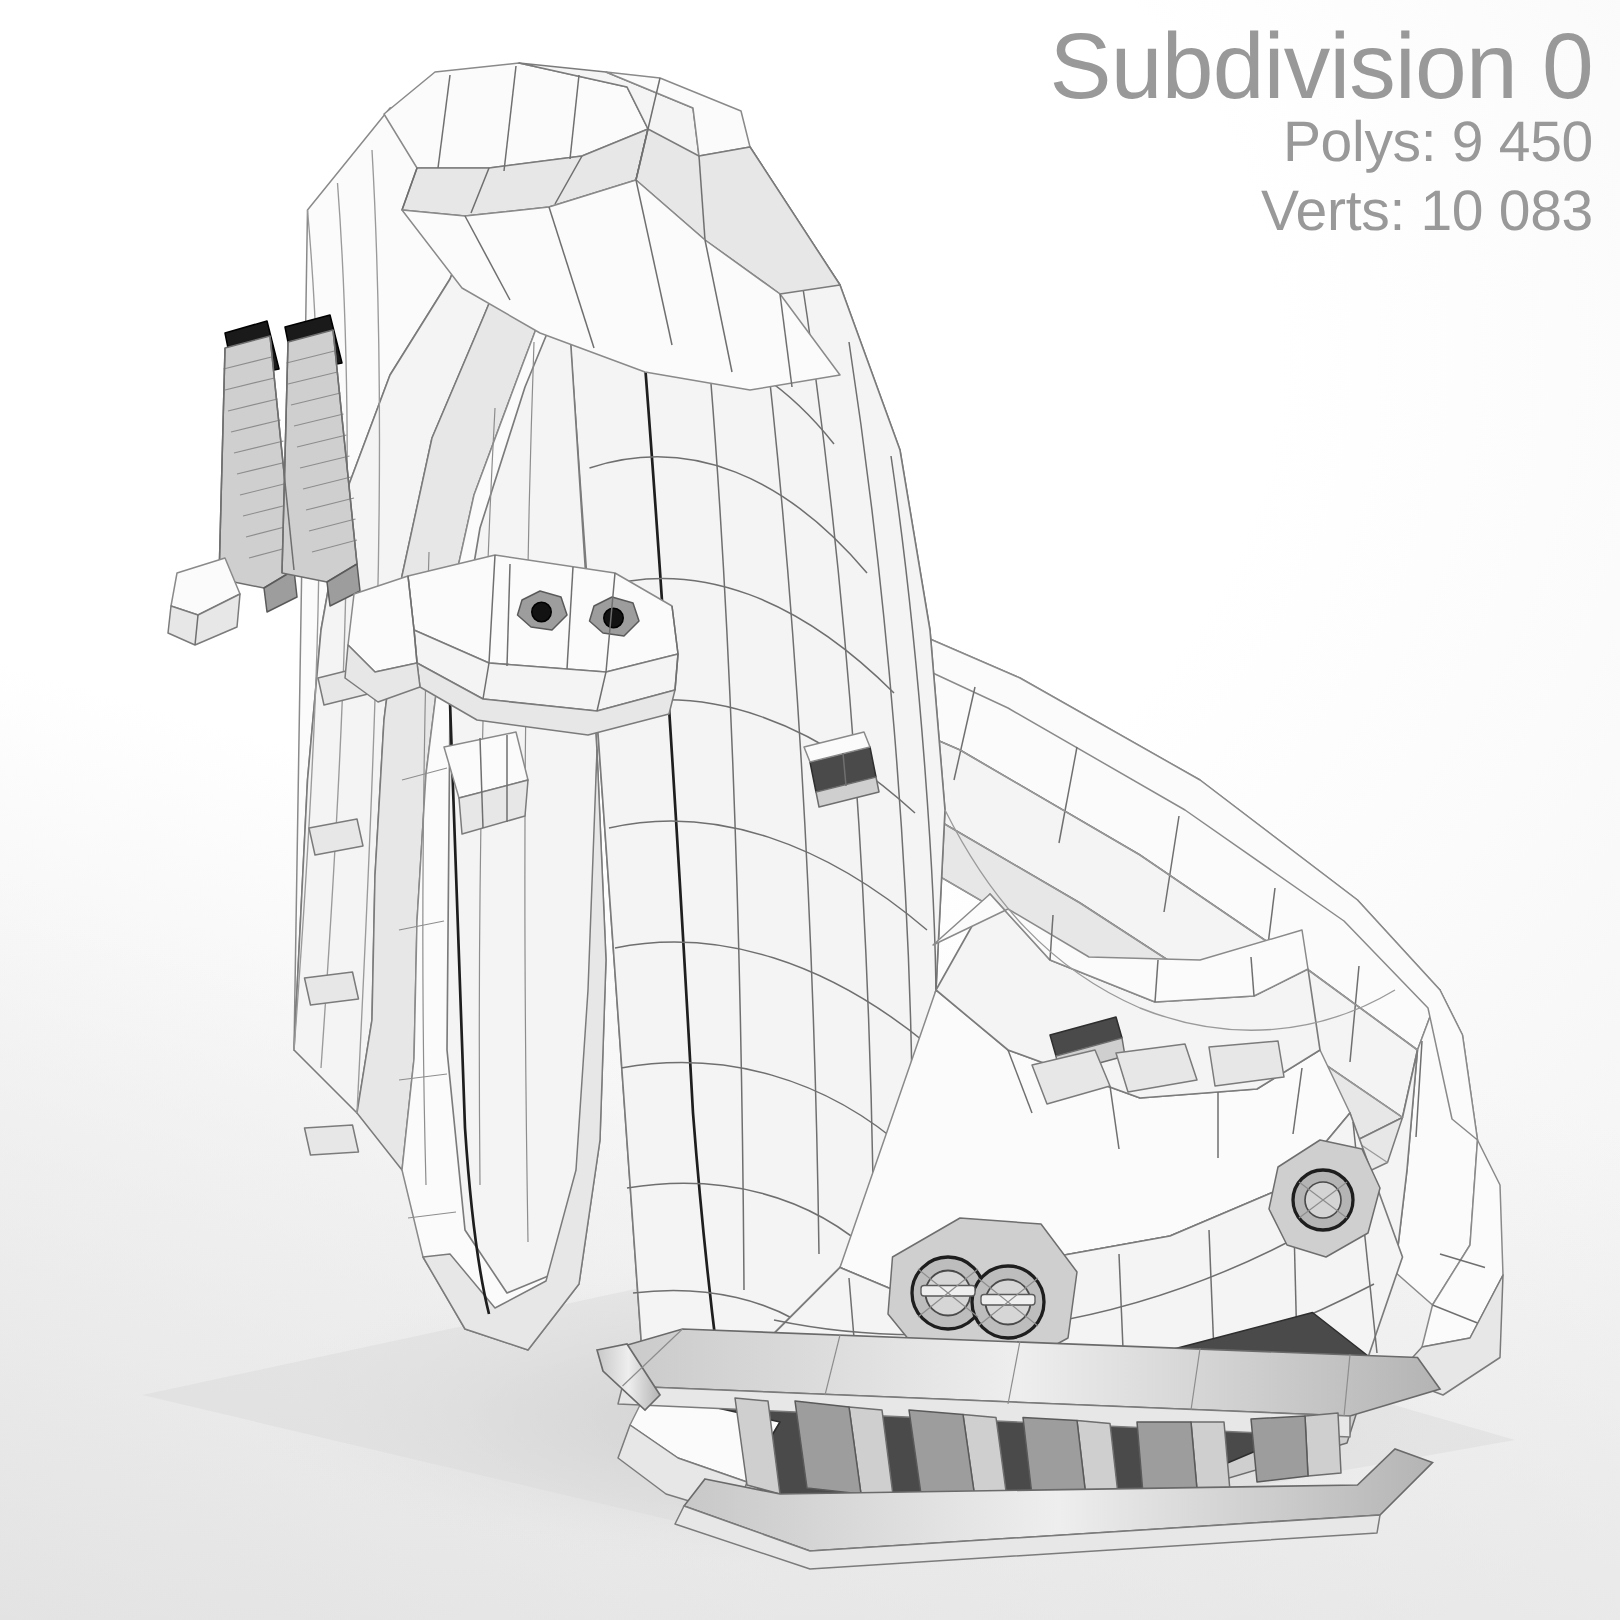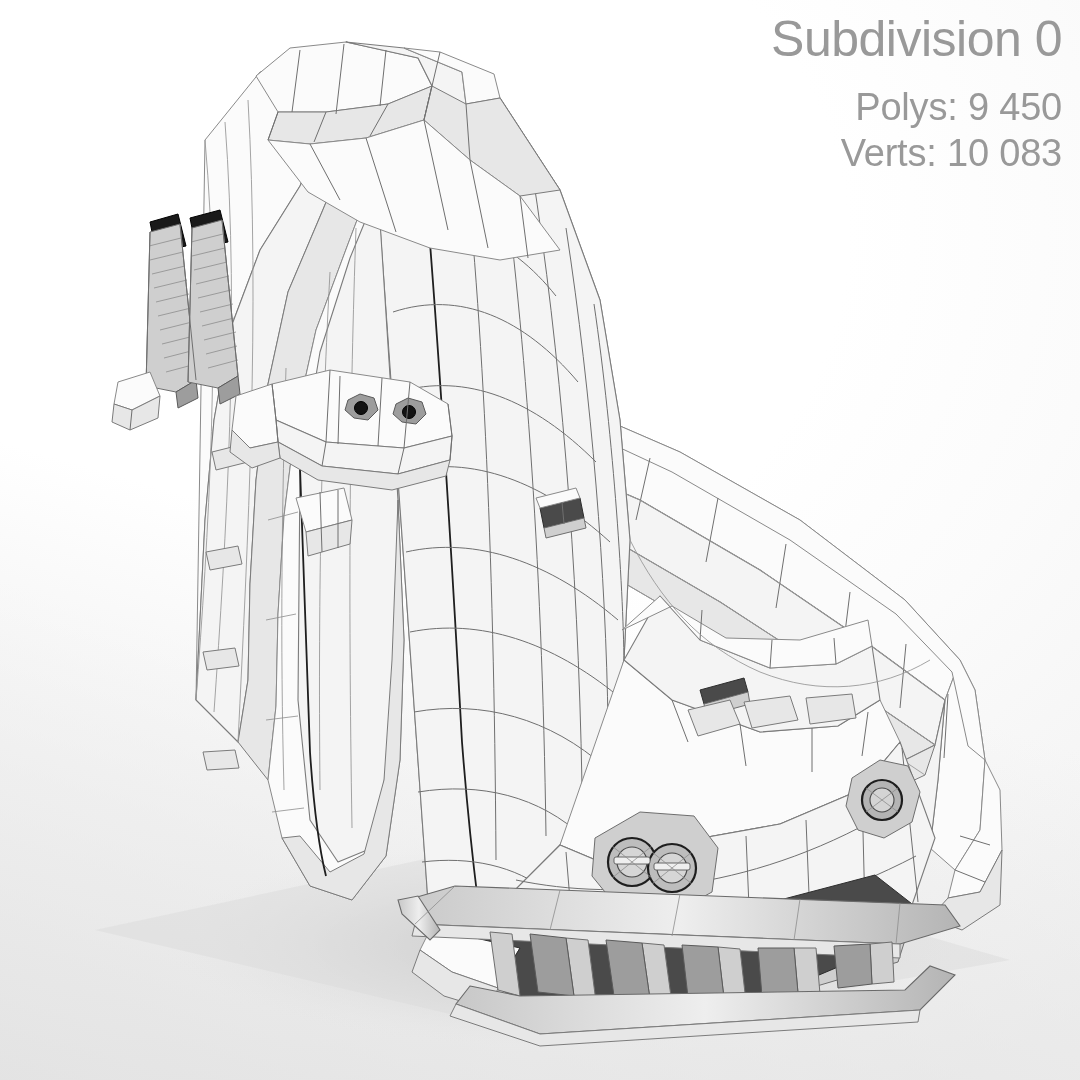--- a/index.html
+++ b/index.html
@@ -32,25 +32,25 @@
   .overlay-text {
     position: absolute;
     right: 18px;
     top: 14px;
     text-align: right;
     color: #999999;
     line-height: 1.0;
     user-select: none;
   }
   .overlay-title {
-    font-size: 50px;
+    font-size: 62px;
     letter-spacing: -0.5px;
     white-space: nowrap;
     display: block;
-    margin-bottom: 24px;
+    margin-bottom: 0;
   }
   .overlay-line {
     font-size: 38px;
     letter-spacing: -0.2px;
     white-space: nowrap;
     display: block;
     margin-bottom: 8px;
   }
   
   #model {

